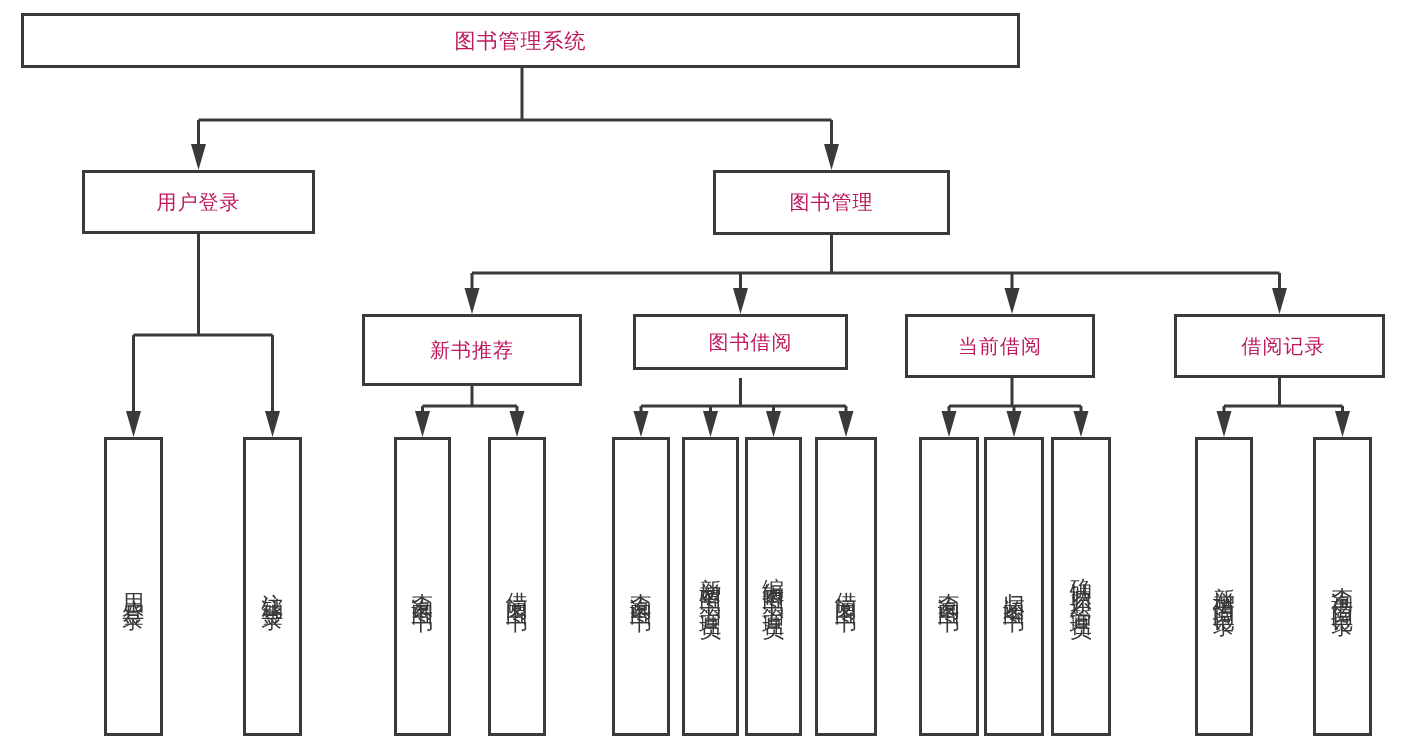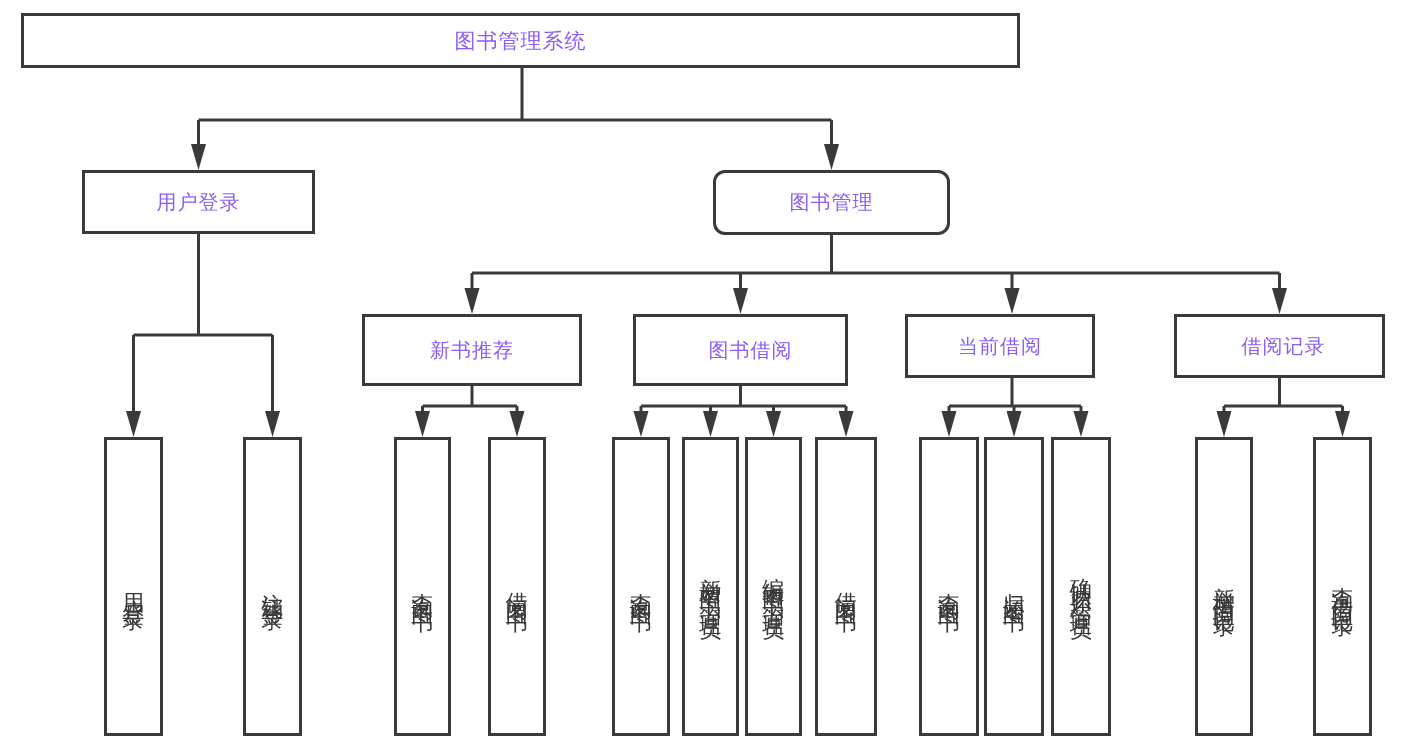--- a/index.html
+++ b/index.html
@@ -31,21 +31,21 @@
     stroke: none;
   }
   .box {
     position: absolute;
     box-sizing: border-box;
     border: 3px solid #3a3a3a;
     background: #ffffff;
     display: flex;
     align-items: center;
     justify-content: center;
-    color: #8b5cf6;
+    color: #be185d;
     font-size: 20px;
     letter-spacing: 1px;
     z-index: 2;
   }
   .box.root-box { font-size: 21px; }
   .vbox {
     position: absolute;
     box-sizing: border-box;
     border: 3px solid #3a3a3a;
     background: #ffffff;
@@ -156,28 +156,28 @@
     </g>
   </svg>
 
   <div class="box root-box" style="left:21px; top:13px; width:999px; height:55px;">
     <span>图书管理系统</span>
   </div>
 
   <div class="box" style="left:82px; top:170px; width:233px; height:64px;">
     <span>用户登录</span>
   </div>
-  <div class="box" style="left:713px; top:170px; width:237px; height:65px;border-radius:12px;">
+  <div class="box" style="left:713px; top:170px; width:237px; height:65px;">
     <span>图书管理</span>
   </div>
 
   <div class="box" style="left:362px; top:314px; width:220px; height:72px;">
     <span>新书推荐</span>
   </div>
-  <div class="box" style="left:633px; top:314px; width:215px; height:72px;padding-left:20px;">
+  <div class="box" style="left:633px; top:314px; width:215px; height:56px;padding-left:20px;">
     <span>图书借阅</span>
   </div>
   <div class="box" style="left:905px; top:314px; width:190px; height:64px;">
     <span>当前借阅</span>
   </div>
   <div class="box" style="left:1174px; top:314px; width:211px; height:64px;padding-left:8px;">
     <span>借阅记录</span>
   </div>
 
   <div class="vbox" style="left:104px; top:437px; width:59px; height:299px;">

